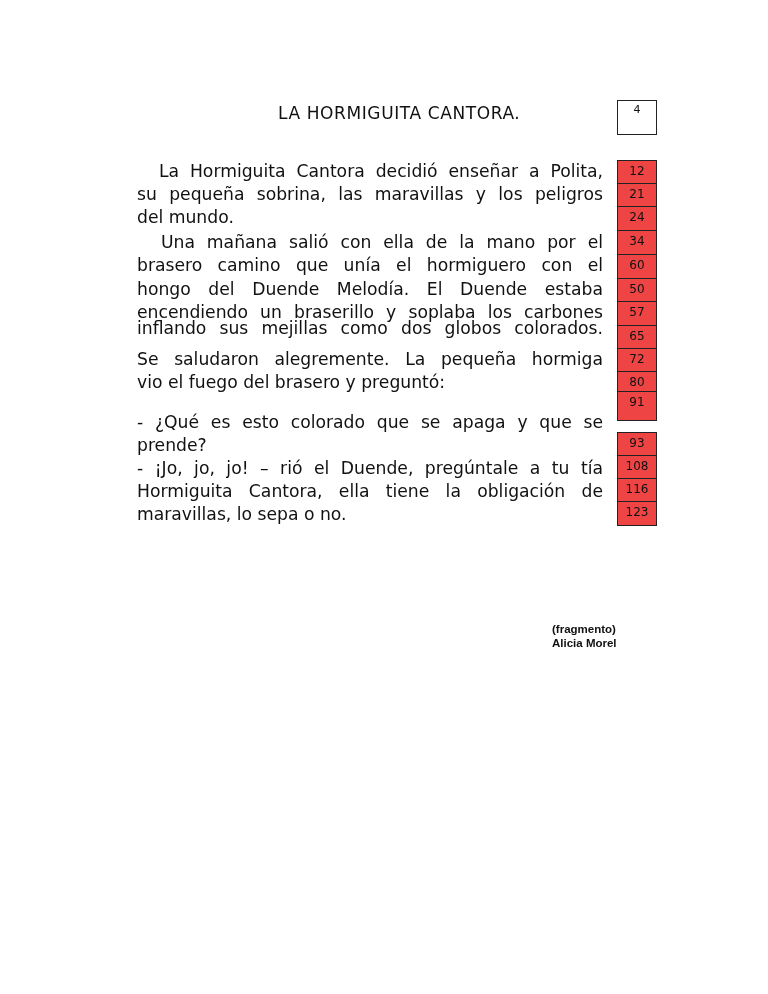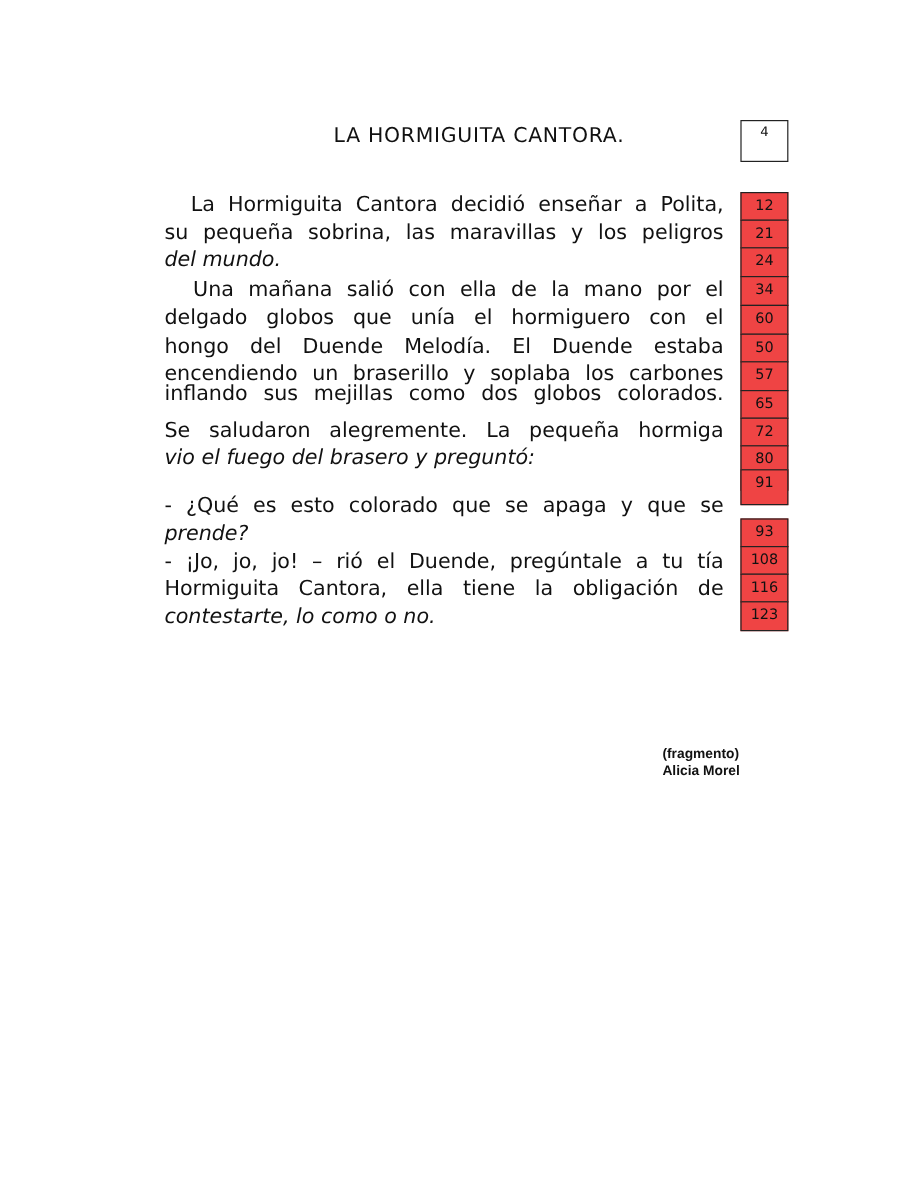--- a/index.html
+++ b/index.html
@@ -42,21 +42,20 @@
       width: 466px;
       font-size: 17.2px;
       line-height: 22px;
       height: 22px;
       white-space: nowrap;
       text-align: justify;
       text-align-last: justify;
     }
     .line.last {
       text-align-last: left;
-      font-style: italic;
     }
     .numbers {
       position: absolute;
       left: 617px; top: 160px;
       width: 40px;
     }
     .num-box {
       position: absolute;
       left: 0;
       width: 40px;
@@ -83,31 +82,31 @@
 <div>
 
   <div class="title">LA HORMIGUITA CANTORA.</div>
   <div class="title-box">4</div>
 
   <div class="text-block">
     <div class="line" style="top:0px">&nbsp;&nbsp;La Hormiguita Cantora decidió enseñar a Polita,</div>
     <div class="line" style="top:23px">su pequeña sobrina, las maravillas y los peligros</div>
     <div class="line last" style="top:46px">del mundo.</div>
     <div class="line" style="top:71px">&nbsp;&nbsp;Una mañana salió con ella de la mano por el</div>
-    <div class="line" style="top:94px">delgado globos que unía el hormiguero con el</div>
+    <div class="line" style="top:94px">brasero camino que unía el hormiguero con el</div>
     <div class="line" style="top:118px">hongo del Duende Melodía. El Duende estaba</div>
     <div class="line" style="top:141px">encendiendo un braserillo y soplaba los carbones</div>
     <div class="line" style="top:157px">inflando sus mejillas como dos globos colorados.</div>
     <div class="line" style="top:188px">Se saludaron alegremente. La pequeña hormiga</div>
     <div class="line last" style="top:211px">vio el fuego del brasero y preguntó:</div>
     <div class="line" style="top:251px">- ¿Qué es esto colorado que se apaga y que se</div>
     <div class="line last" style="top:274px">prende?</div>
     <div class="line" style="top:297px">- ¡Jo, jo, jo! – rió el Duende, pregúntale a tu tía</div>
     <div class="line" style="top:320px">Hormiguita Cantora, ella tiene la obligación de</div>
-    <div class="line last" style="top:343px">contestarte, lo como o no.</div>
+    <div class="line last" style="top:343px">maravillas, lo sepa o no.</div>
   </div>
 
   <div class="numbers">
     <div class="num-box" style="top:0px;height:24px">12</div>
     <div class="num-box" style="top:23px;height:24px">21</div>
     <div class="num-box" style="top:46px;height:25px">24</div>
     <div class="num-box" style="top:70px;height:25px">34</div>
     <div class="num-box" style="top:94px;height:25px">60</div>
     <div class="num-box" style="top:118px;height:24px">50</div>
     <div class="num-box" style="top:141px;height:25px">57</div>

